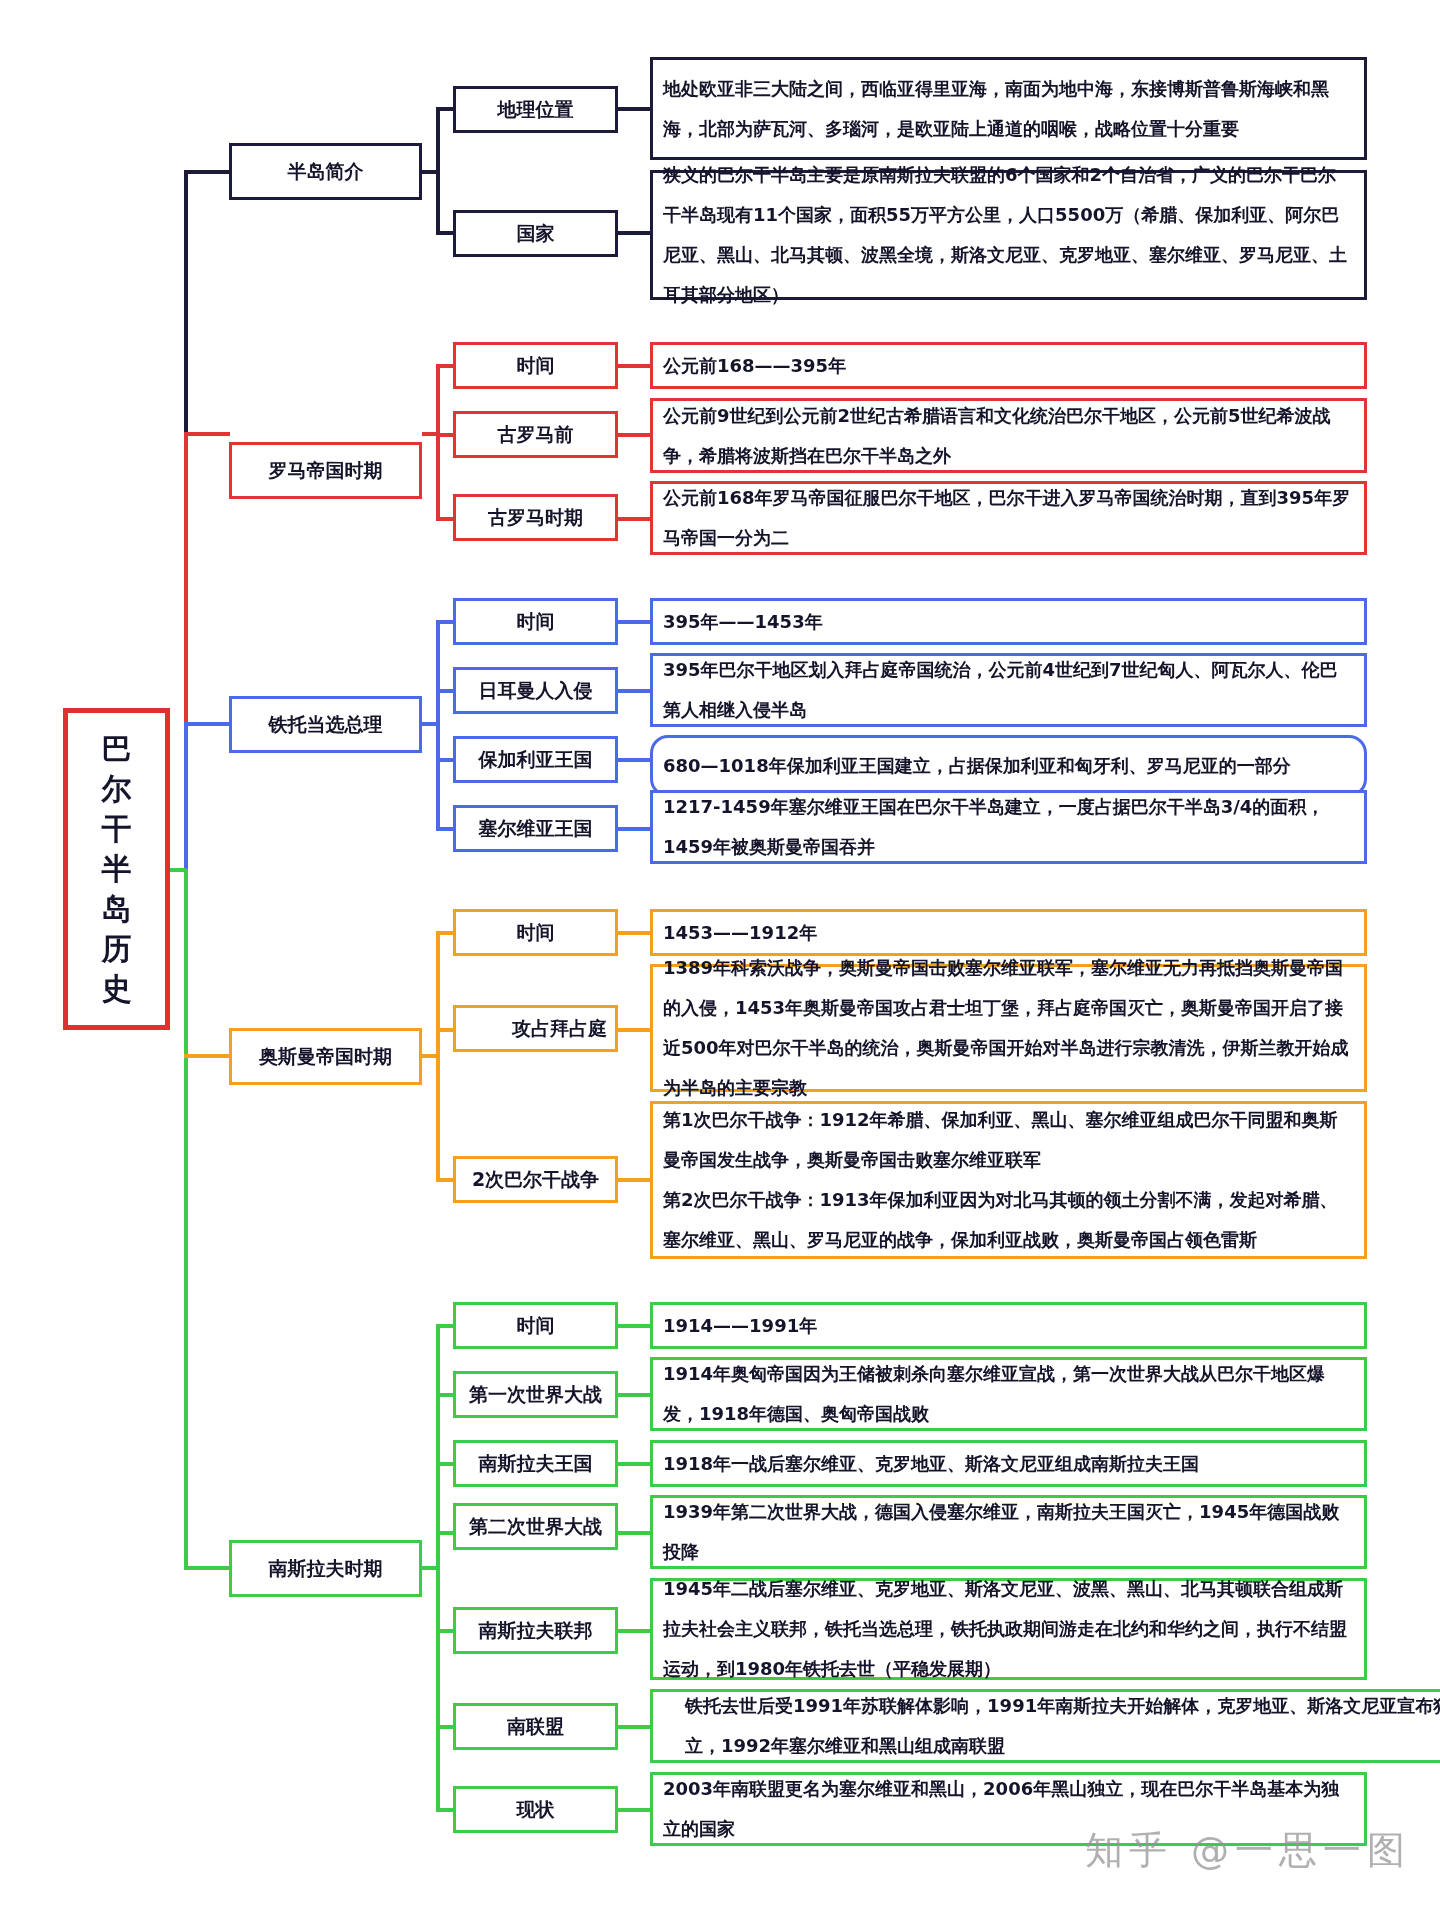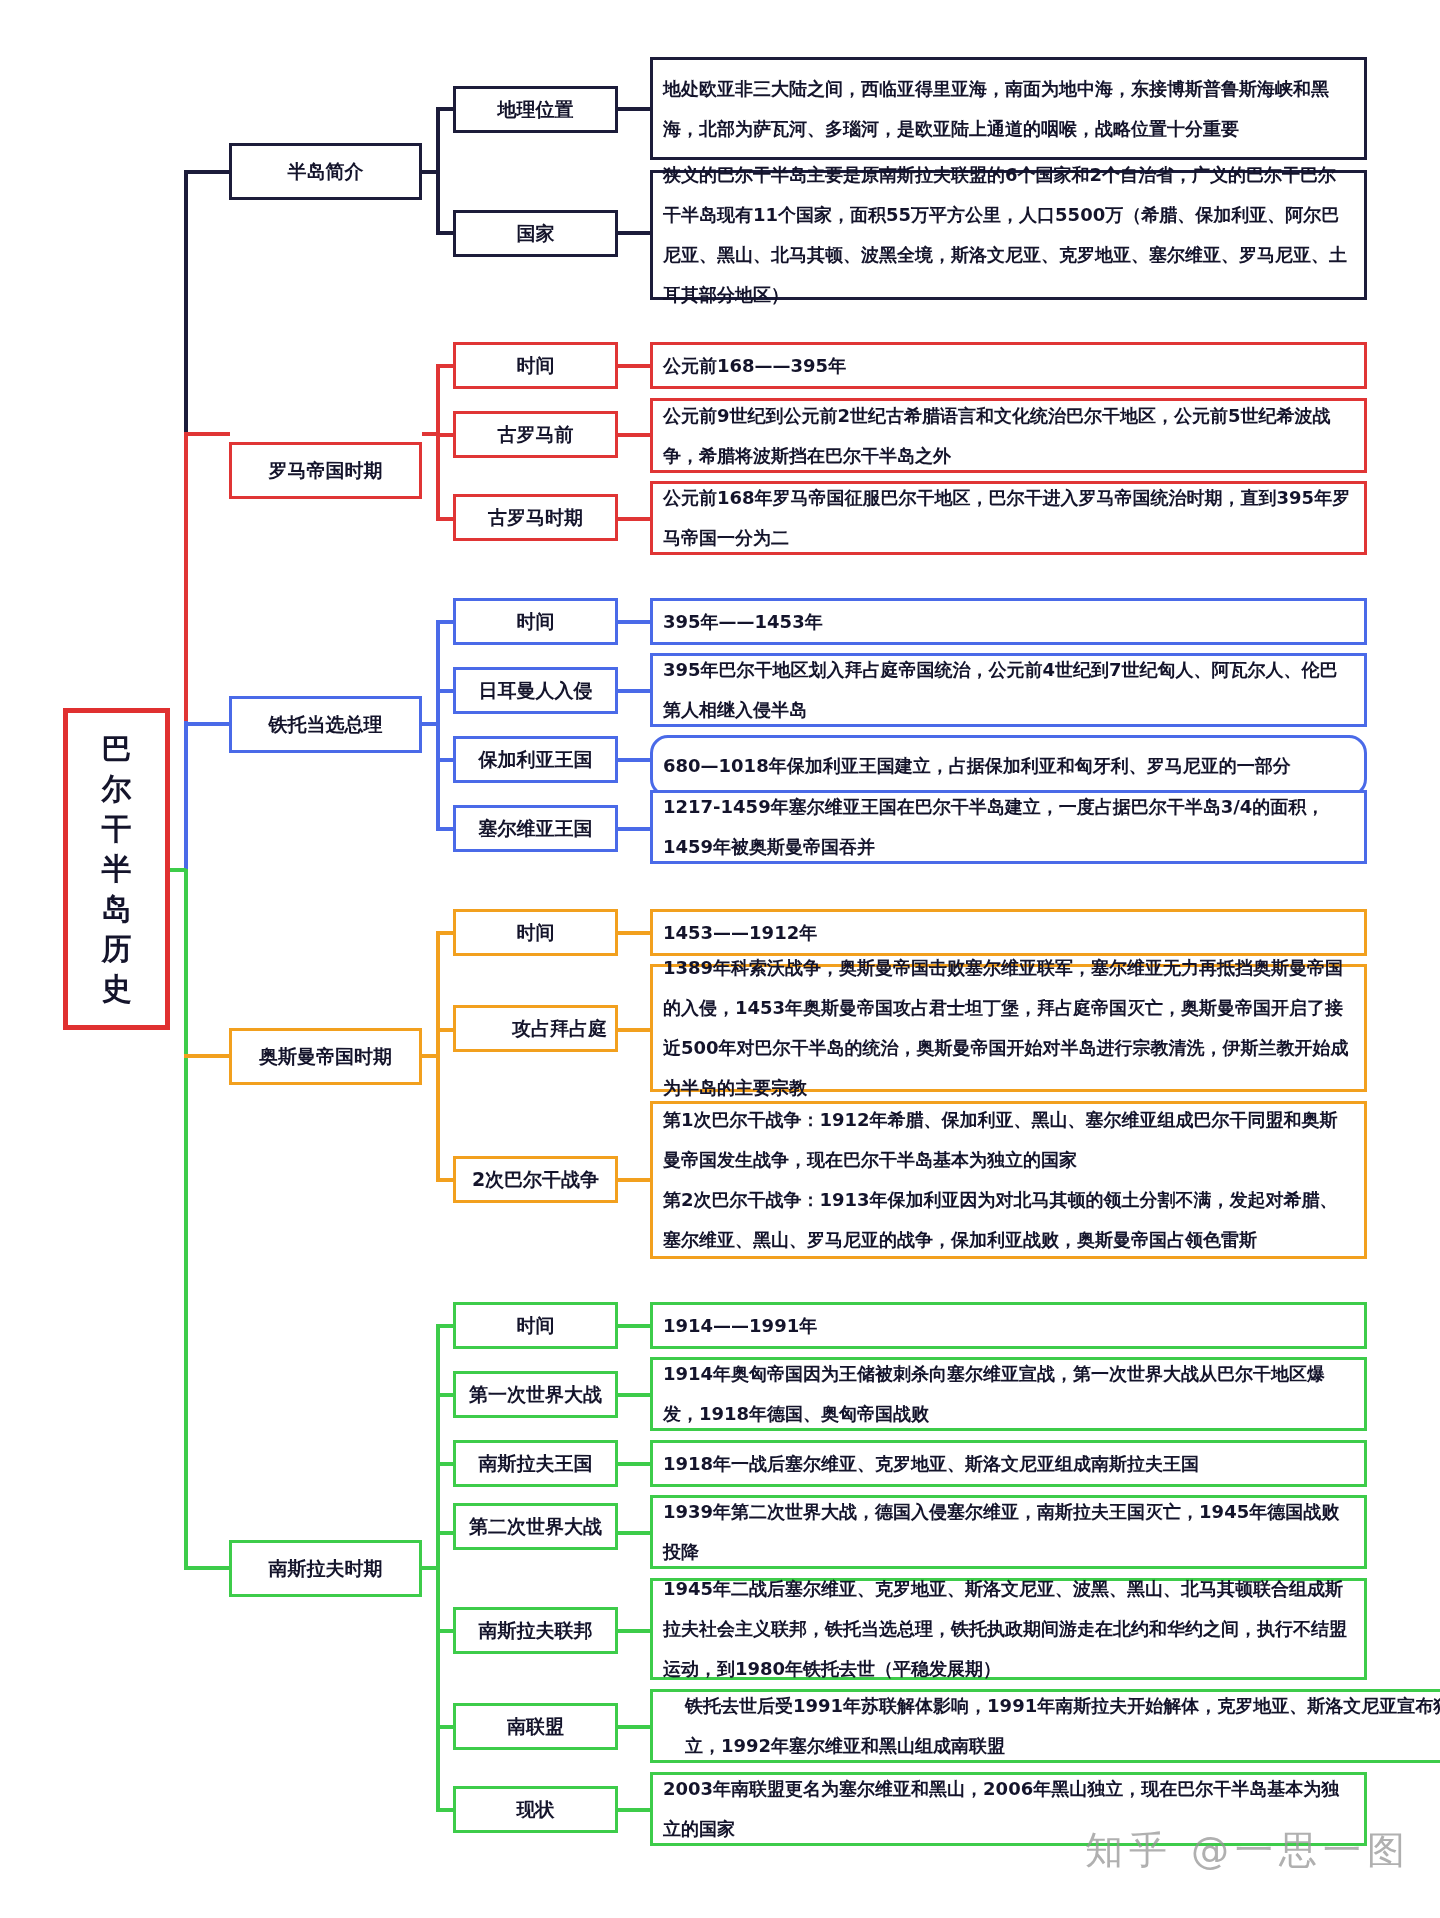--- a/index.html
+++ b/index.html
@@ -151,21 +151,21 @@
 <div class="box l2" style="left:453px;top:1156px;width:165px;height:47px;border-color:#f2a01e;">
     <span>2次巴尔干战争</span>
   </div>
 <div class="box l3" style="left:650px;top:909px;width:717px;height:47px;border-color:#f2a01e;">
     <span>1453——1912年</span>
   </div>
 <div class="box l3" style="left:650px;top:964px;width:717px;height:128px;border-color:#f2a01e;">
     <span>1389年科索沃战争，奥斯曼帝国击败塞尔维亚联军，塞尔维亚无力再抵挡奥斯曼帝国的入侵，1453年奥斯曼帝国攻占君士坦丁堡，拜占庭帝国灭亡，奥斯曼帝国开启了接近500年对巴尔干半岛的统治，奥斯曼帝国开始对半岛进行宗教清洗，伊斯兰教开始成为半岛的主要宗教</span>
   </div>
 <div class="box l3" style="left:650px;top:1101px;width:717px;height:158px;border-color:#f2a01e;flex-direction:column;align-items:flex-start;justify-content:center;">
-  <span>第1次巴尔干战争：1912年希腊、保加利亚、黑山、塞尔维亚组成巴尔干同盟和奥斯曼帝国发生战争，现在巴尔干半岛基本为独立的国家</span>
+  <span>第1次巴尔干战争：1912年希腊、保加利亚、黑山、塞尔维亚组成巴尔干同盟和奥斯曼帝国发生战争，奥斯曼帝国击败塞尔维亚联军</span>
   <span>第2次巴尔干战争：1913年保加利亚因为对北马其顿的领土分割不满，发起对希腊、塞尔维亚、黑山、罗马尼亚的战争，保加利亚战败，奥斯曼帝国占领色雷斯</span>
 </div>
 
 <div class="line" style="left:436px;top:1324px;width:4px;height:487px;background:#3dcc4a;"></div>
 <div class="line" style="left:422px;top:1566px;width:16px;height:4px;background:#3dcc4a;"></div>
 <div class="line" style="left:436px;top:1324px;width:18px;height:4px;background:#3dcc4a;"></div>
 <div class="line" style="left:436px;top:1393px;width:18px;height:4px;background:#3dcc4a;"></div>
 <div class="line" style="left:436px;top:1462px;width:18px;height:4px;background:#3dcc4a;"></div>
 <div class="line" style="left:436px;top:1531px;width:18px;height:4px;background:#3dcc4a;"></div>
 <div class="line" style="left:436px;top:1629px;width:18px;height:4px;background:#3dcc4a;"></div>

